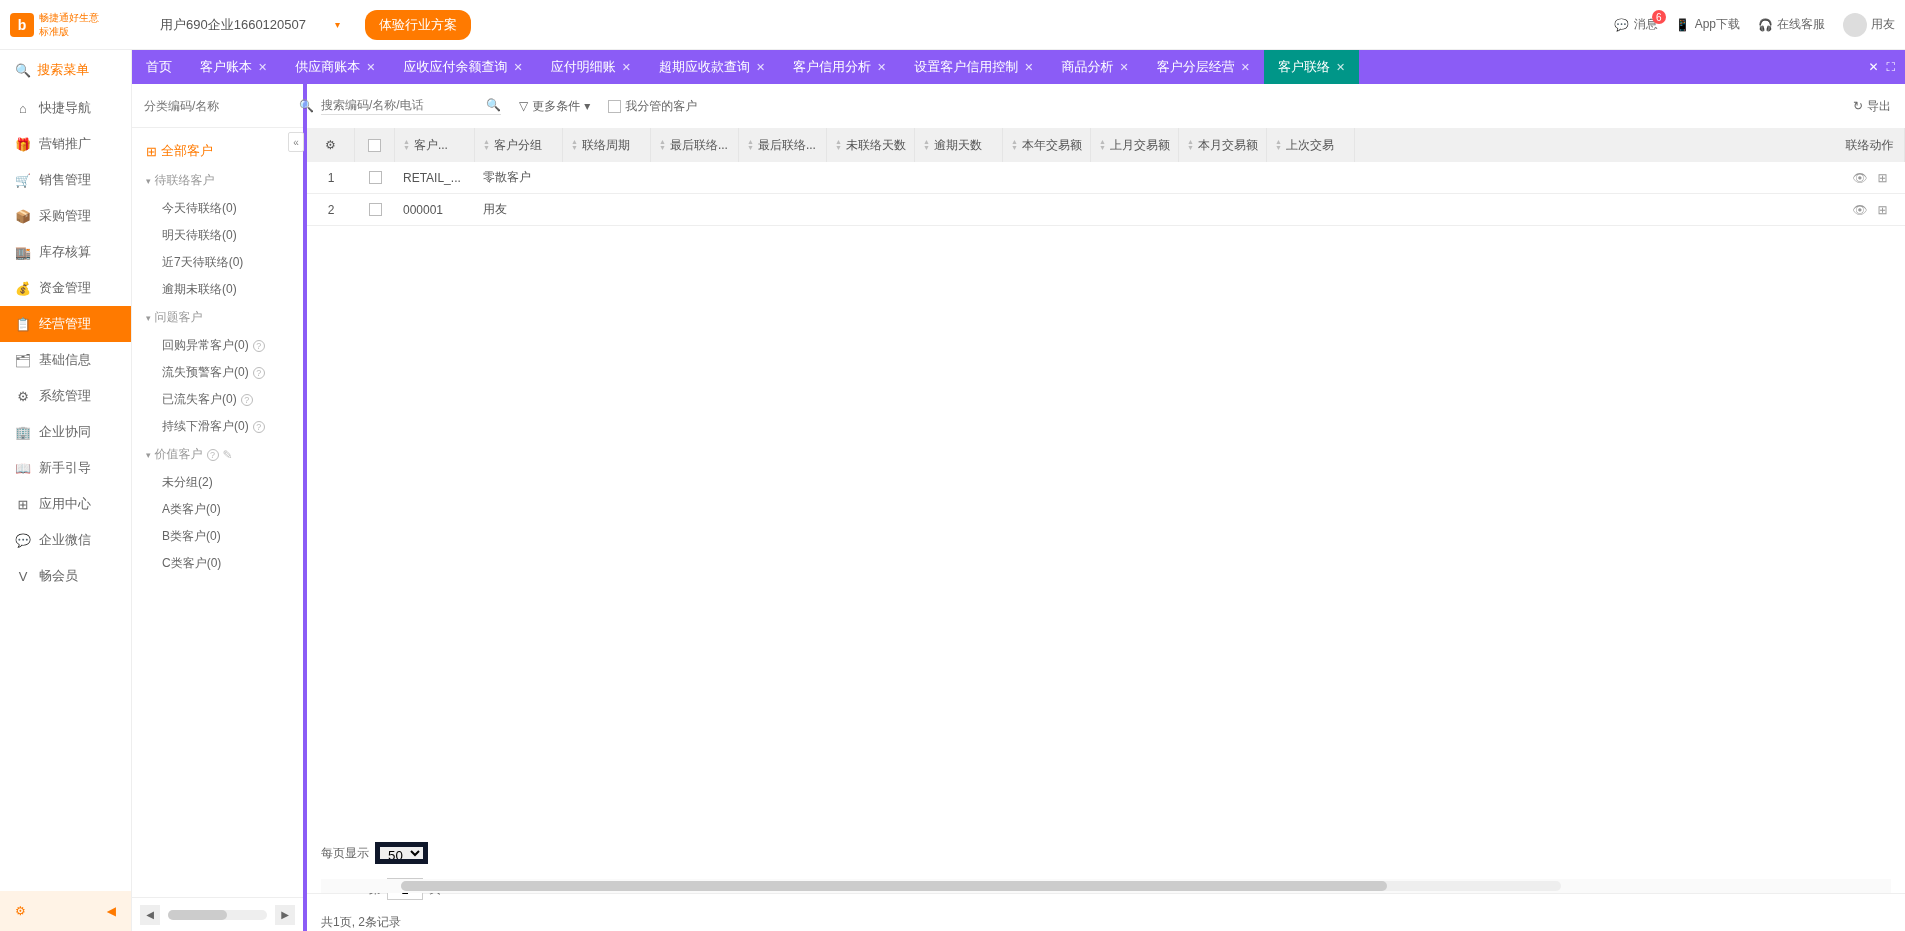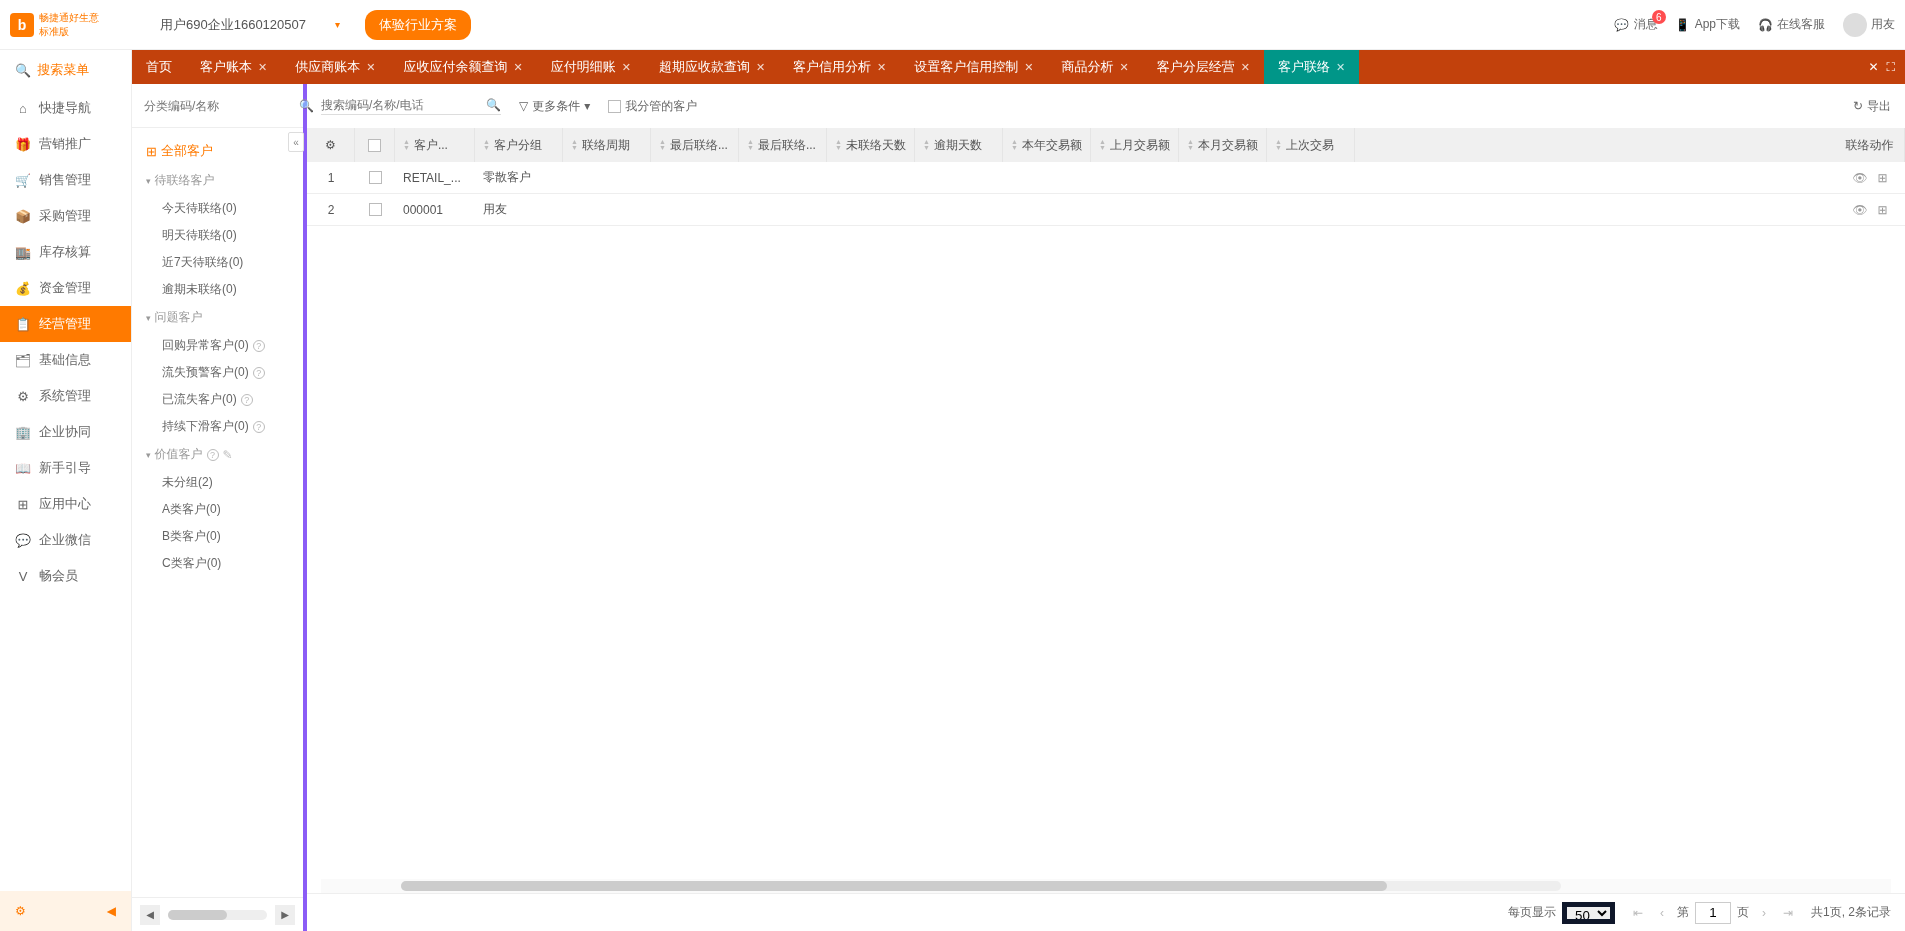--- a/index.html
+++ b/index.html
@@ -31,21 +31,21 @@
 .nav-item.active{background:#ff7a00;color:#fff;}
 .nav-item .nav-icon{width:16px;height:16px;display:flex;align-items:center;justify-content:center;}
 .nav-bottom{margin-top:auto;height:40px;display:flex;align-items:center;justify-content:space-between;padding:0 15px;background:#fff3e6;}
 .nav-bottom .gear{color:#ff7a00;cursor:pointer;}
 .nav-bottom .collapse{color:#ff7a00;cursor:pointer;}
 
 
 .main{flex:1;display:flex;flex-direction:column;overflow:hidden;}
 
 
-.tab-bar{height:34px;background:#c2410c;display:flex;align-items:stretch;position:relative;}
+.tab-bar{height:34px;background:#8b5cf6;display:flex;align-items:stretch;position:relative;}
 .tab{display:flex;align-items:center;padding:0 14px;color:#fff;font-size:13px;cursor:pointer;gap:6px;white-space:nowrap;}
 .tab.active{background:#009688;}
 .tab-close{font-size:11px;opacity:.8;}
 .tab-end{margin-left:auto;display:flex;align-items:center;padding:0 10px;color:#fff;cursor:pointer;gap:8px;}
 
 
 .content{flex:1;display:flex;overflow:hidden;}
 
 
 .cat-side{width:175px;border-right:4px solid #8b5cf6;display:flex;flex-direction:column;position:relative;}
@@ -86,21 +86,21 @@
 .tr{height:32px;display:flex;align-items:center;border-bottom:1px solid #eee;font-size:12px;color:#555;}
 .td{padding:0 8px;display:flex;align-items:center;}
 .td.idx{width:48px;justify-content:center;}
 .td.chk{width:40px;justify-content:center;}
 .td.code{width:80px;}
 .td.name{width:210px;}
 .td.action{margin-left:auto;width:70px;display:flex;gap:10px;justify-content:center;color:#999;}
 .tbl-hscroll{height:14px;background:#fafafa;position:relative;margin:0 14px;}
 .tbl-hscroll-track{position:absolute;left:80px;right:330px;top:2px;height:10px;background:#eee;border-radius:5px;}
 .tbl-hscroll-thumb{position:absolute;left:0;width:85%;height:100%;background:#ccc;border-radius:5px;}
-.tbl-footer{height:38px;display:flex;align-items:center;justify-content:flex-end;padding:0 14px;gap:14px;font-size:12px;color:#666;border-top:1px solid #eee;}
+.tbl-footer{height:38px;display:flex;align-items:flex-start;justify-content:flex-end;padding:0 14px;gap:14px;font-size:12px;color:#666;border-top:1px solid #eee;flex-direction:column;}
 .page-size{display:flex;align-items:center;gap:6px;}
 .page-size select{height:22px;border:5px solid #0f172a;padding:0 4px;}
 .page-nav{display:flex;align-items:center;gap:6px;}
 .pn-btn{width:18px;height:18px;display:flex;align-items:center;justify-content:center;color:#bbb;cursor:pointer;}
 .pn-input{width:36px;height:22px;border:1px solid #ccc;text-align:center;}
 </style>
 </head>
 <body>
 
 <div class="app">

